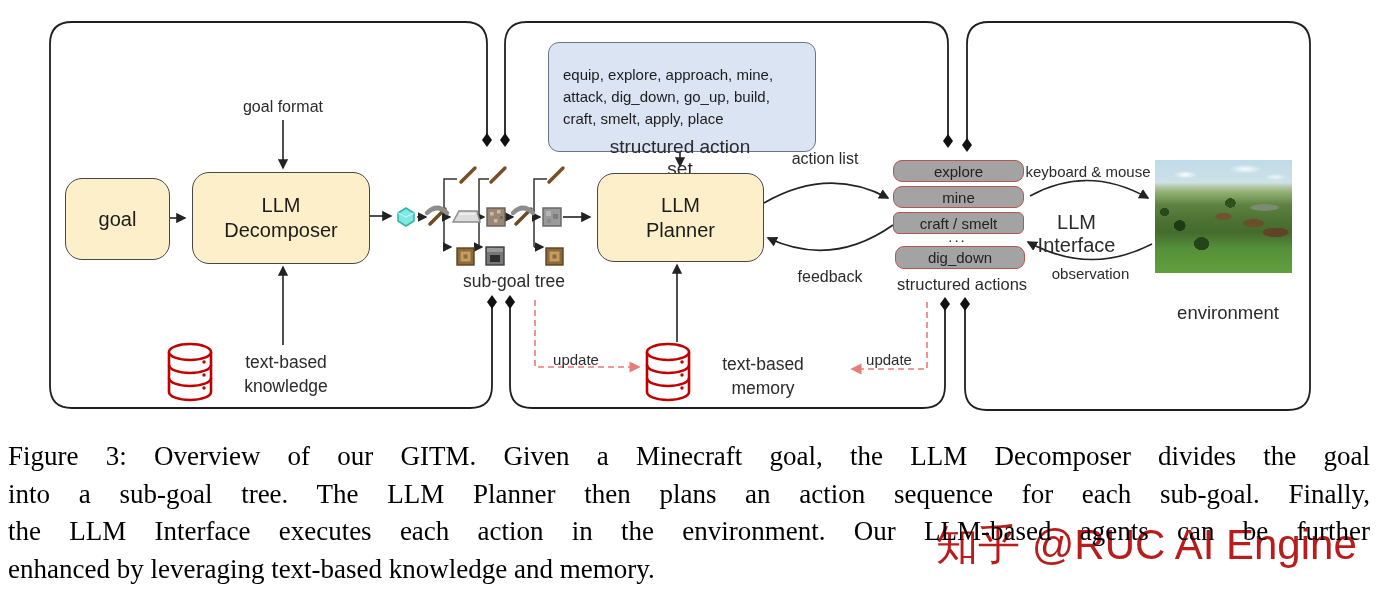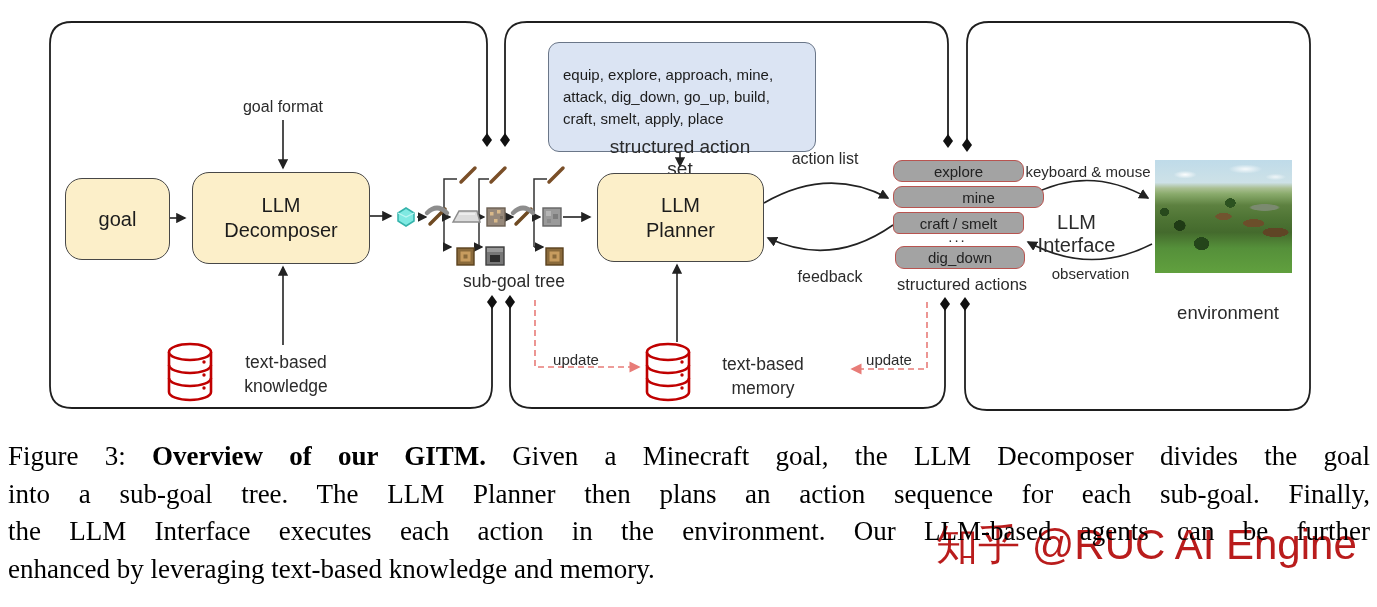--- a/index.html
+++ b/index.html
@@ -39,21 +39,21 @@
       radial-gradient(18px 7px at 72% 56%, #6b4e2a 58%, transparent 60%),
       radial-gradient(22px 8px at 88% 64%, #5f4525 58%, transparent 60%),
       radial-gradient(14px 6px at 50% 50%, #71542f 58%, transparent 60%),
       radial-gradient(26px 6px at 80% 42%, #7b8a70 50%, transparent 60%);
   }
 
   
   .caption{left:8px;top:438px;width:1362px;position:absolute;z-index:2;
            font-family:"Liberation Serif",serif;font-size:27px;line-height:37.5px;color:#000;}
   .cap-just{text-align:justify;text-align-last:justify;}
-  .caption b{font-weight:bold;}
+  .caption b{font-weight:normal;}
 
   .watermark{position:absolute;left:936px;top:517px;z-index:1;
              font-size:42px;color:#b91c1c;white-space:nowrap;
              font-family:"Liberation Sans",sans-serif;}
 </style>
 </head>
 <body>
 
 <div class="stage">
 
@@ -224,21 +224,21 @@
 
   <div class="abs lbl" style="left:703px;top:352px;width:120px;font-size:17.5px;line-height:24px;">
     <div>text-based</div>
     <div>memory</div>
   </div>
 
   <div class="abs lbl" style="left:545px;top:351px;width:62px;font-size:15px;">update</div>
   <div class="abs lbl" style="left:858px;top:351px;width:62px;font-size:15px;">update</div>
 
   <div class="abs pill" style="left:893px;top:160px;width:129px;">explore</div>
-  <div class="abs pill" style="left:893px;top:186px;width:129px;padding-left:20px;">mine</div>
+  <div class="abs pill" style="left:893px;top:186px;width:129px;">mine</div>
   <div class="abs pill" style="left:893px;top:212px;width:129px;border-radius:6px;">craft / smelt</div>
   <div class="abs lbl" style="left:893px;top:228px;width:129px;font-size:15px;letter-spacing:2px;">...</div>
   <div class="abs pill" style="left:895px;top:246px;width:128px;height:21px;">dig_down</div>
   <div class="abs lbl" style="left:886px;top:275px;width:152px;font-size:16.5px;">structured actions</div>
 
   <div class="abs lbl" style="left:1022px;top:163px;width:132px;font-size:15px;">keyboard &amp; mouse</div>
   <div class="abs lbl" style="left:1023px;top:211px;width:107px;font-size:20px;">LLM Interface</div>
   <div class="abs lbl" style="left:1043px;top:265px;width:95px;font-size:15px;">observation</div>
 
   <div class="env"></div>

